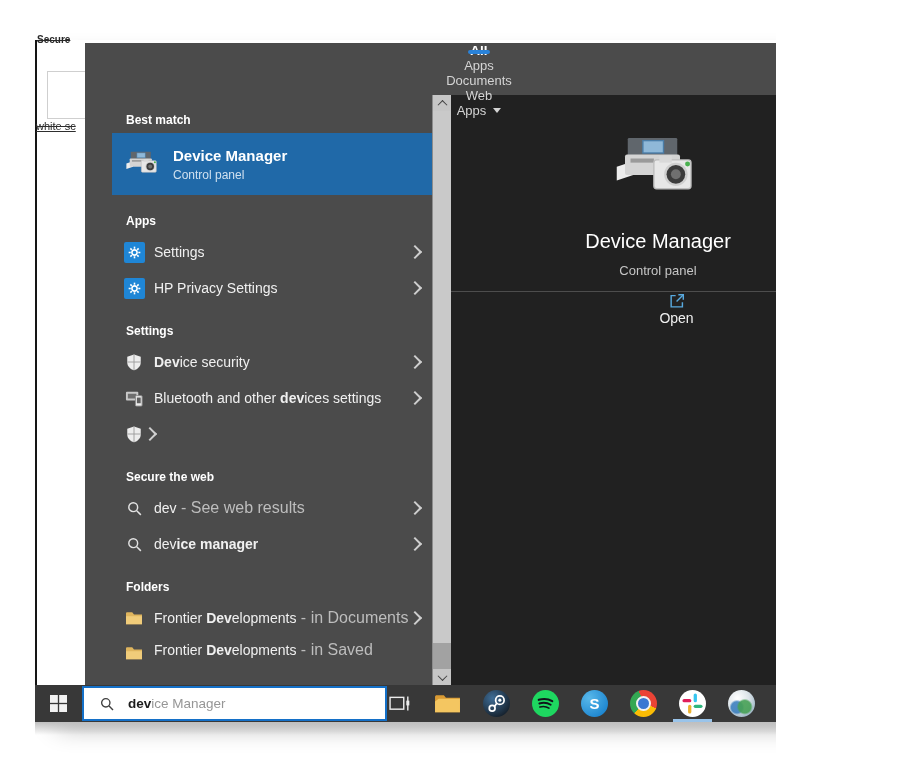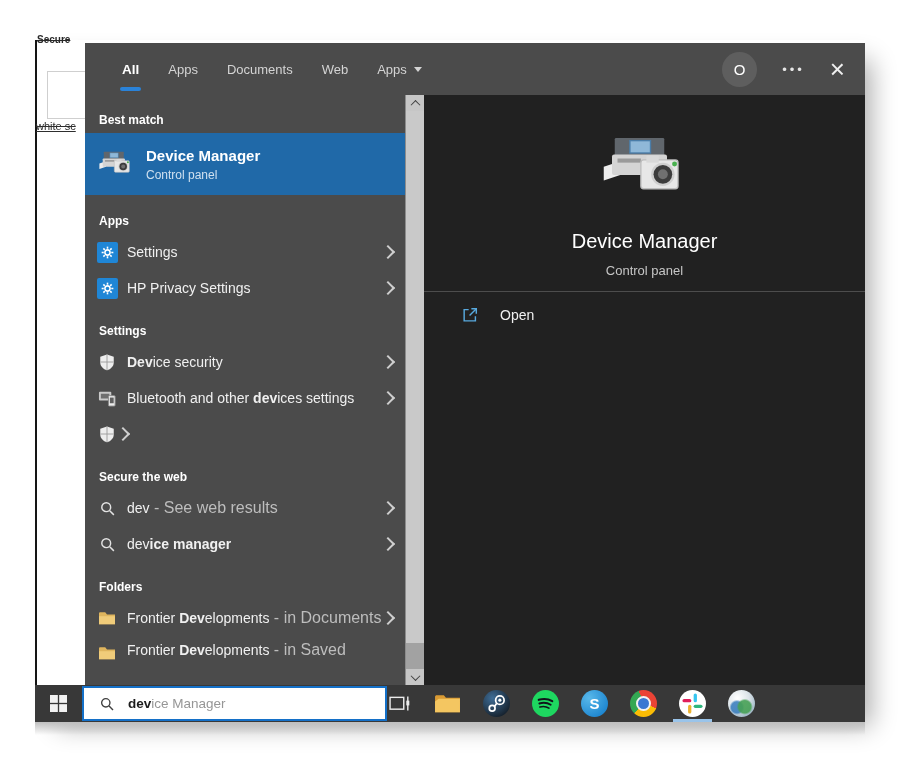--- a/index.html
+++ b/index.html
@@ -1,48 +1,48 @@
 <!DOCTYPE html>
 <html><head>
 <meta charset="utf-8">
 <style>
   html,body{margin:0;padding:0;background:#fff;}
-  .canvas{position:relative;width:910px;height:760px;background:#fff;overflow:hidden;
+  .canvas{position:relative;width:776px;height:760px;background:#fff;overflow:hidden;
           font-family:"Liberation Sans","DejaVu Sans",sans-serif;-webkit-font-smoothing:antialiased;}
 
   
   .bg-line{position:absolute;left:35px;top:40px;width:2px;height:645px;background:#141414;}
   .bg-secure{position:absolute;left:37px;top:34px;width:60px;font-size:10px;font-weight:bold;color:#2a2a2a;
              text-decoration:line-through;filter:blur(.4px);white-space:nowrap;overflow:hidden;}
   .bg-box{position:absolute;left:47px;top:71px;width:62px;height:46px;background:#fff;border:1px solid #cfcfcf;}
   .bg-caption{position:absolute;left:36px;top:120px;width:49px;font-size:11px;color:#2e2e2e;filter:blur(.3px);
               white-space:nowrap;overflow:hidden;text-decoration:underline line-through;}
 
   .shot-shadow{position:absolute;left:35px;top:40px;width:830px;height:682px;
                box-shadow:14px 12px 24px -8px rgba(0,0,0,.33);pointer-events:none;}
   .below-fade{position:absolute;left:35px;top:722px;width:830px;height:13px;
               background:linear-gradient(#bfbfbf,rgba(255,255,255,0));}
 
   
   .flyout{position:absolute;left:85px;top:43px;width:780px;height:642px;background:#4b4b4b;}
-  .tabbar{height:52px;display:flex;align-items:center;padding-left:37px;background:#4b4b4b;}
+  .tabbar{height:52px;display:flex;align-items:center;padding-left:37px;background:#4b4b4b;flex-direction:column;}
   .tab{position:relative;height:100%;display:flex;align-items:center;margin-right:29px;
        font-size:13px;color:#d4d4d4;cursor:default;}
   .tab.active{color:#fff;font-weight:bold;font-size:13.5px;}
   .tab.active::after{content:"";position:absolute;left:-2px;right:-2px;bottom:4px;height:4px;
                      background:#2a82d8;border-radius:2px;}
   .caret{width:0;height:0;border-left:4.5px solid transparent;border-right:4.5px solid transparent;
          border-top:5.5px solid #d4d4d4;margin-left:7px;}
   .tab-right{margin-left:auto;display:flex;align-items:center;gap:25px;padding-right:20px;}
   .avatar{width:35px;height:35px;border-radius:50%;background:#5e5e5e;color:#fff;font-size:15px;
           display:flex;align-items:center;justify-content:center;}
   .dots{color:#e6e6e6;font-size:13px;letter-spacing:3px;}
   .close-x{color:#f0f0f0;font-size:26px;line-height:1;font-weight:300;}
 
-  .fly-body{display:flex;height:590px;}
+  .fly-body{display:flex;height:590px;padding-left:27px;}
   .left{width:320px;overflow:hidden;}
   .right{flex:1;background:#212121;text-align:center;}
 
   
   .sec-h{height:32px;display:flex;align-items:flex-end;padding:0 0 6px 14px;
          color:#fff;font-size:12px;font-weight:bold;}
   .sec-h.apps{height:33px;}
   .row{height:36px;display:flex;align-items:center;padding:0 0 0 11px;}
   .icn{width:22px;display:flex;justify-content:center;flex:none;color:#e3e3e3;}
   .lbl{flex:1;margin-left:9px;font-size:14px;color:#f0f0f0;white-space:nowrap;overflow:hidden;}
@@ -68,22 +68,22 @@
   .sb-arrow i{display:block;width:6px;height:6px;border-top:1.7px solid #424242;border-left:1.7px solid #424242;}
   .sb-arrow.up i{transform:rotate(45deg) translate(1px,1px);}
   .sb-arrow.down i{transform:rotate(225deg) translate(1px,1px);}
   .sb-thumb{position:absolute;left:0;right:0;top:16px;height:532px;background:#c9c9c9;}
 
   
   .dm-big{display:block;margin:36px auto 0;}
   .pv-title{margin-top:22px;font-size:20px;color:#fff;}
   .pv-sub{margin-top:10px;font-size:13px;color:#c6c6c6;}
   .pv-div{height:1px;background:#4d4d4d;margin-top:13px;}
-  .pv-open{height:46px;display:flex;align-items:center;padding-left:37px;gap:21px;
-           font-size:14px;color:#f0f0f0;}
+  .pv-open{height:46px;display:flex;align-items:center;padding-left:37px;
+           font-size:14px;color:#f0f0f0;flex-direction:column;}
   .open-ic{color:#58a9de;}
 
   
   .taskbar{position:absolute;left:35px;top:685px;width:830px;height:37px;background:#383838;}
   .start{position:absolute;left:0;top:0;width:47px;height:100%;display:flex;align-items:center;justify-content:center;}
   .searchbox{position:absolute;left:47px;top:1px;width:286px;height:31px;background:#fff;
              border:2px solid #1470c8;display:flex;align-items:center;padding-left:15px;gap:13px;
              font-size:13.5px;color:#3f3f3f;}
   .typed{font-weight:bold;color:#1c1c1c;}
   .completion{color:#969696;}

